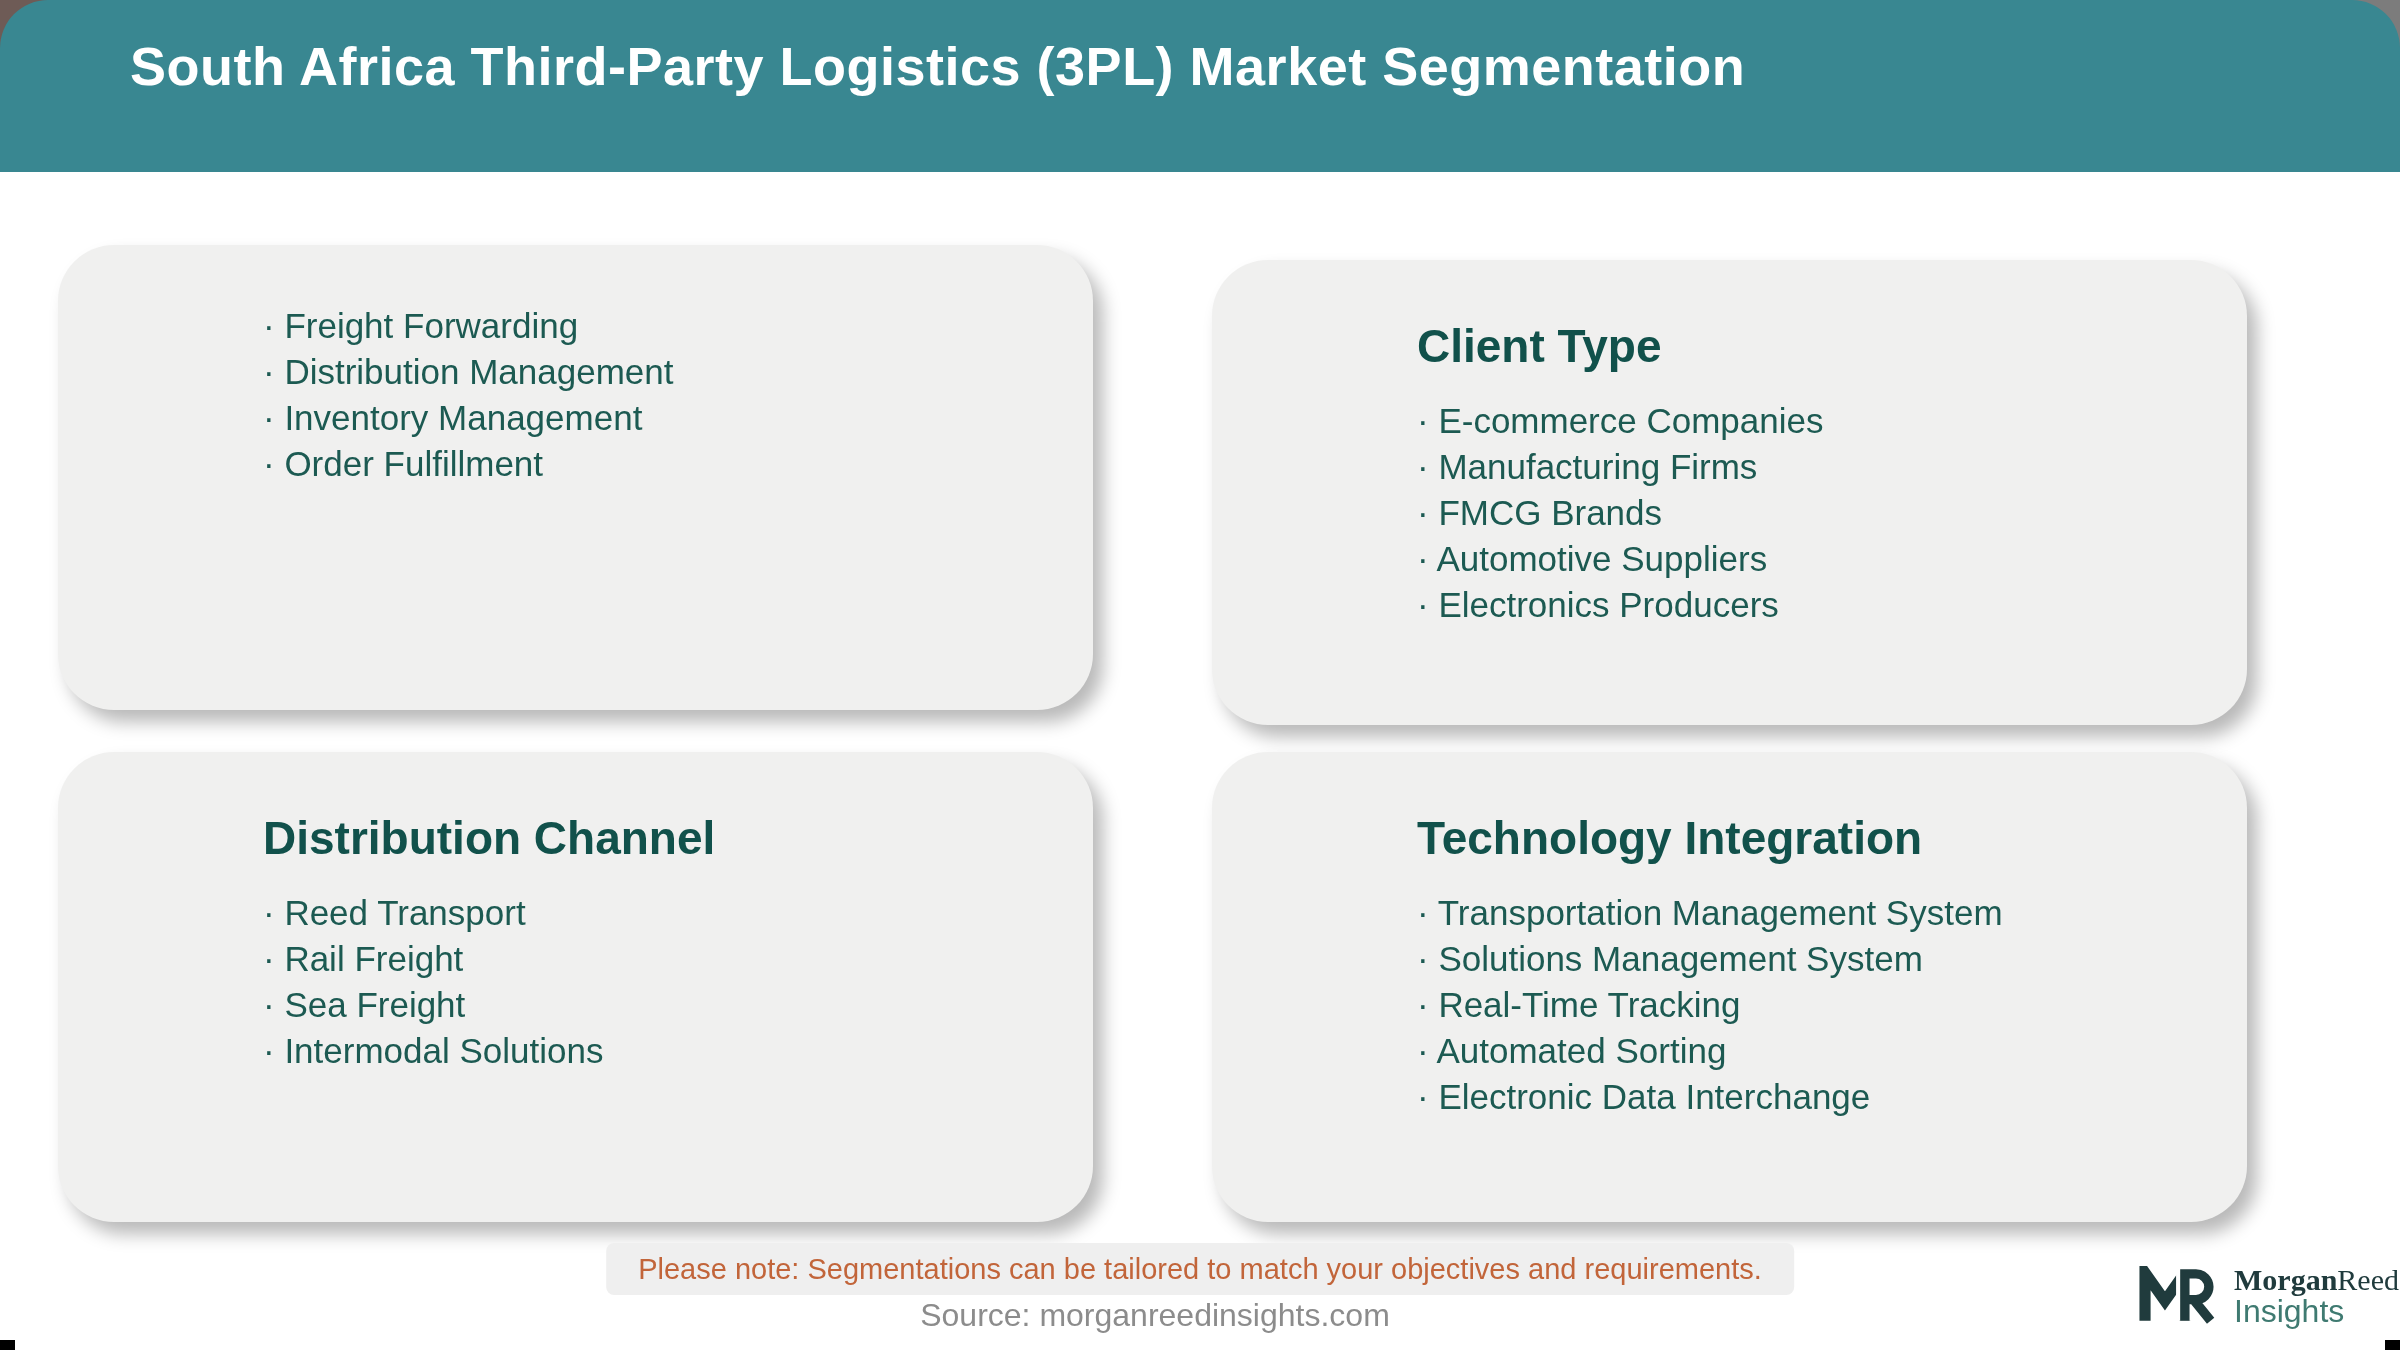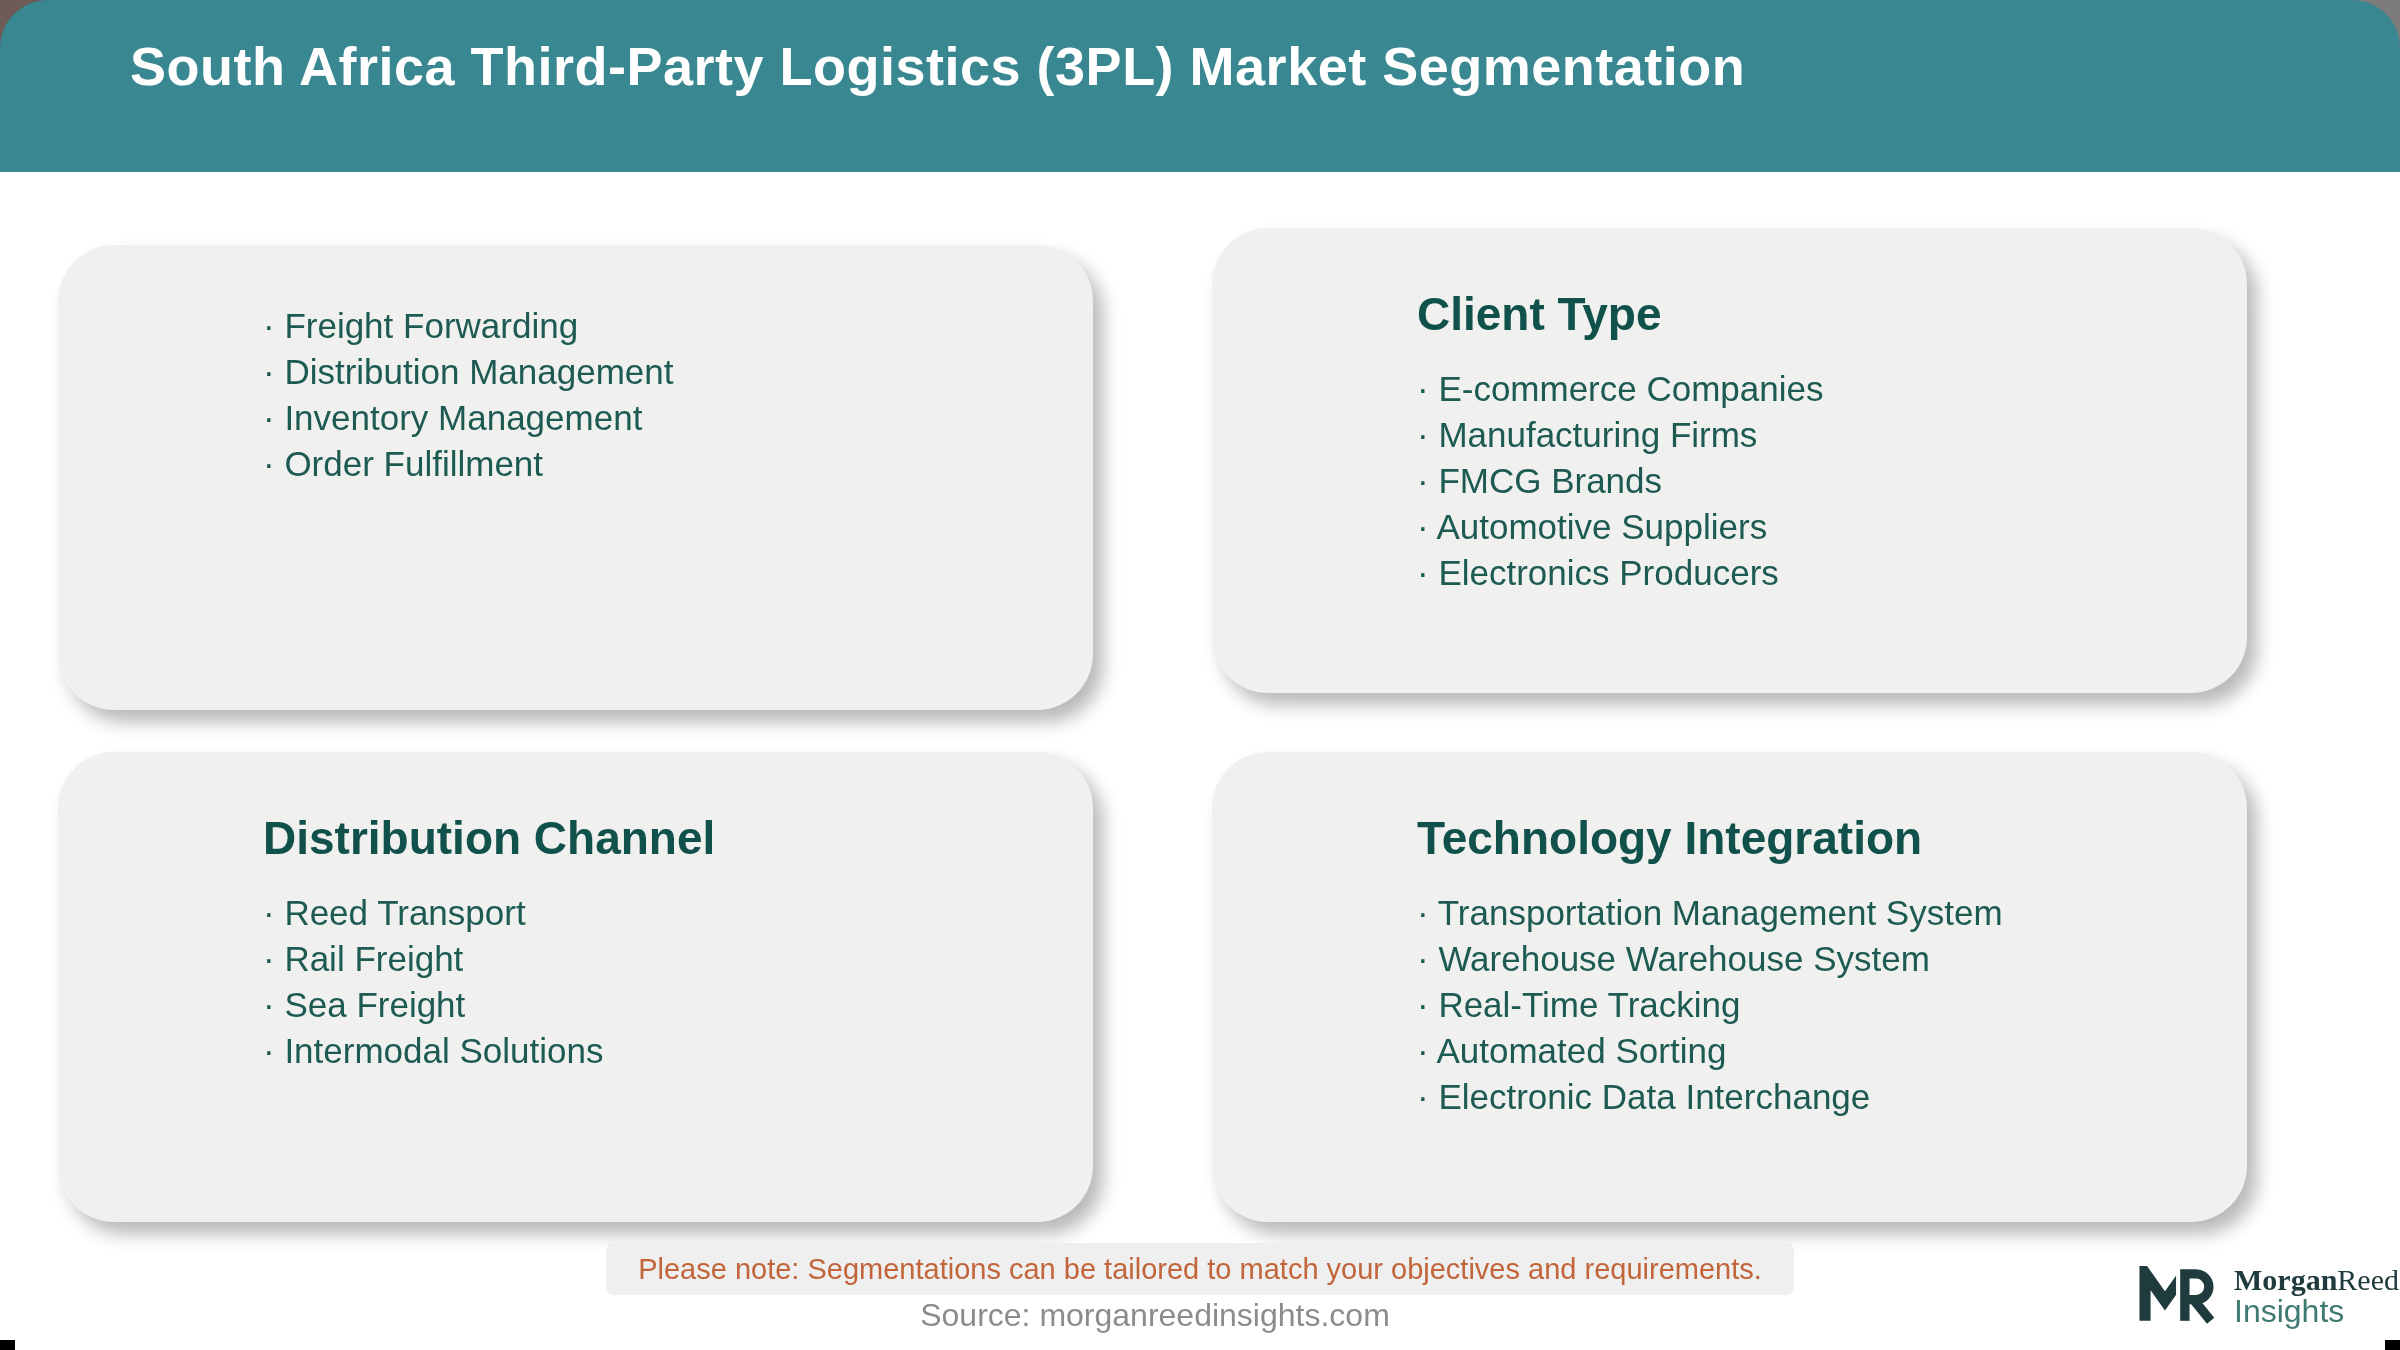--- a/index.html
+++ b/index.html
@@ -20,21 +20,21 @@
     position:absolute;left:130px;top:36px;margin:0;
     font-size:54px;line-height:60px;font-weight:700;letter-spacing:0.5px;
     color:var(--title_text,#ffffff);
   }
   .card{
     position:absolute;width:1035px;background:var(--card_bg,#f0f0ef);
     border-radius:56px;box-shadow:10px 12px 18px rgba(0,0,0,0.28);
     padding:58px 40px 0 205px;box-sizing:border-box;z-index:1;
   }
   .c1{left:58px;top:245px;height:465px;}
-  .c2{left:1212px;top:228px;height:465px;}
+  .c2{left:1212px;top:260px;height:465px;}
   .c3{left:58px;top:752px;height:470px;}
   .c4{left:1212px;top:752px;height:470px;}
   .card h2{
     margin:0 0 24px 0;font-size:46px;line-height:56px;font-weight:700;
     color:var(--heading,#11514b);
   }
   .card ul{margin:0;padding:0;list-style:none;}
   .card li{
     font-size:35px;line-height:46px;font-weight:400;
     color:var(--item,#1c5a52);white-space:nowrap;
@@ -107,21 +107,21 @@
         <li>· Rail Freight</li>
         <li>· Sea Freight</li>
         <li>· Intermodal Solutions</li>
       </ul>
   </section>
 
   <section class="card c4">
     <h2>Technology Integration</h2>
     <ul>
         <li>· Transportation Management System</li>
-        <li>· Warehouse Warehouse System</li>
+        <li>· Solutions Management System</li>
         <li>· Real-Time Tracking</li>
         <li>· Automated Sorting</li>
         <li>· Electronic Data Interchange</li>
       </ul>
   </section>
 
   <div class="note">
     <span>Please note: Segmentations can be tailored to match your objectives and requirements.</span>
   </div>
 

